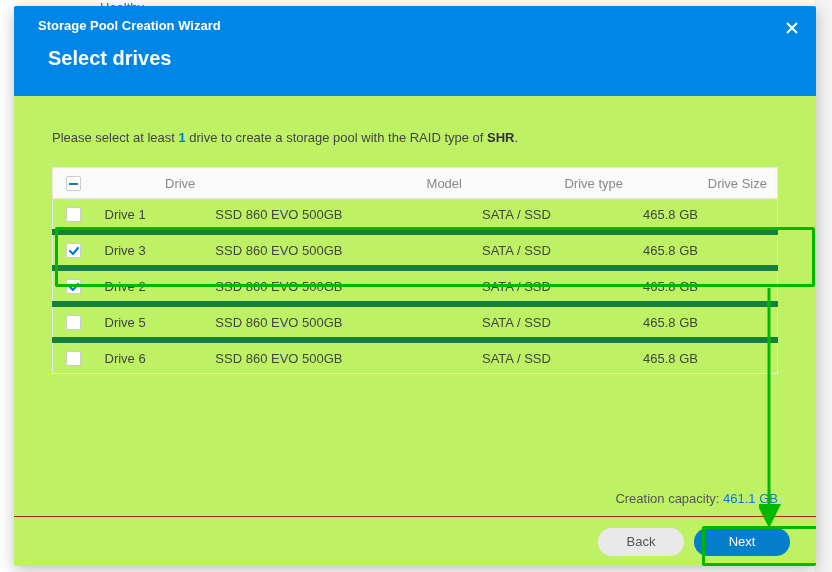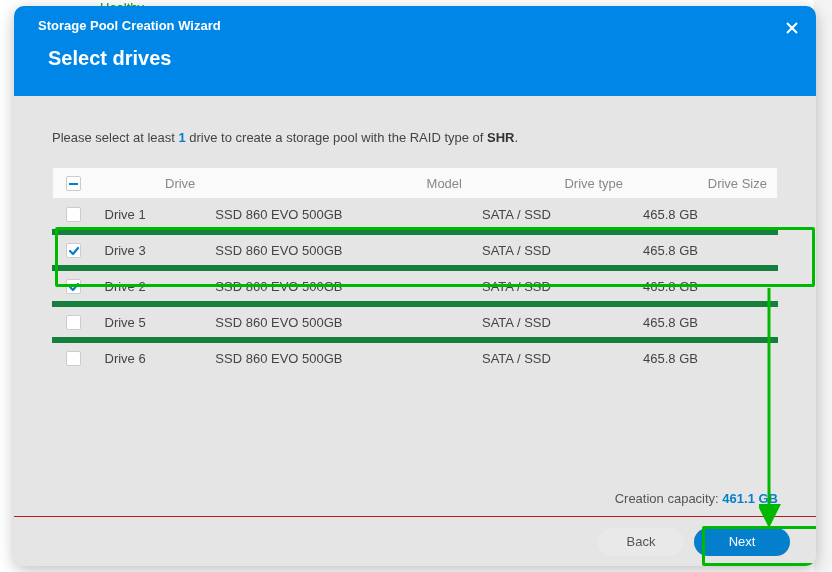--- a/index.html
+++ b/index.html
@@ -25,23 +25,23 @@
       left: 100px;
       color: #0a0;
       font-size: 13px;
     }
     .dialog {
       position: absolute;
       top: 6px;
       left: 14px;
       width: 802px;
       height: 560px;
-      background: #e5e5e5;
+      background: #bef264;
       box-shadow: 0 4px 16px rgba(0,0,0,0.25);
-      border-radius: 10px;
+      border-radius: 2px;
       overflow: hidden;
     }
     .dialog-header {
       background: #0086e6;
       color: #fff;
       height: 90px;
       padding: 12px 24px 0 24px;
       position: relative;
     }
     .dialog-title {
@@ -122,21 +122,21 @@
     }
     .hl-rows { top: 221px; left: 41px; width: 760px; height: 60px; }
     .hl-next { top: 520px; left: 688px; width: 120px; height: 40px; }
     .capacity-row {
       position: absolute;
       bottom: 60px;
       right: 38px;
       font-size: 13px;
       color: #555;
     }
-    .capacity-val { color: #057fcc; font-weight: 700; }
+    .capacity-val { color: #057fcc; font-weight: 400; }
     .dialog-footer {
       position: absolute;
       bottom: 0;
       left: 0;
       right: 0;
       height: 50px;
       border-top: 1px solid #b91c1c;
       display: flex;
       align-items: center;
       justify-content: flex-end;

